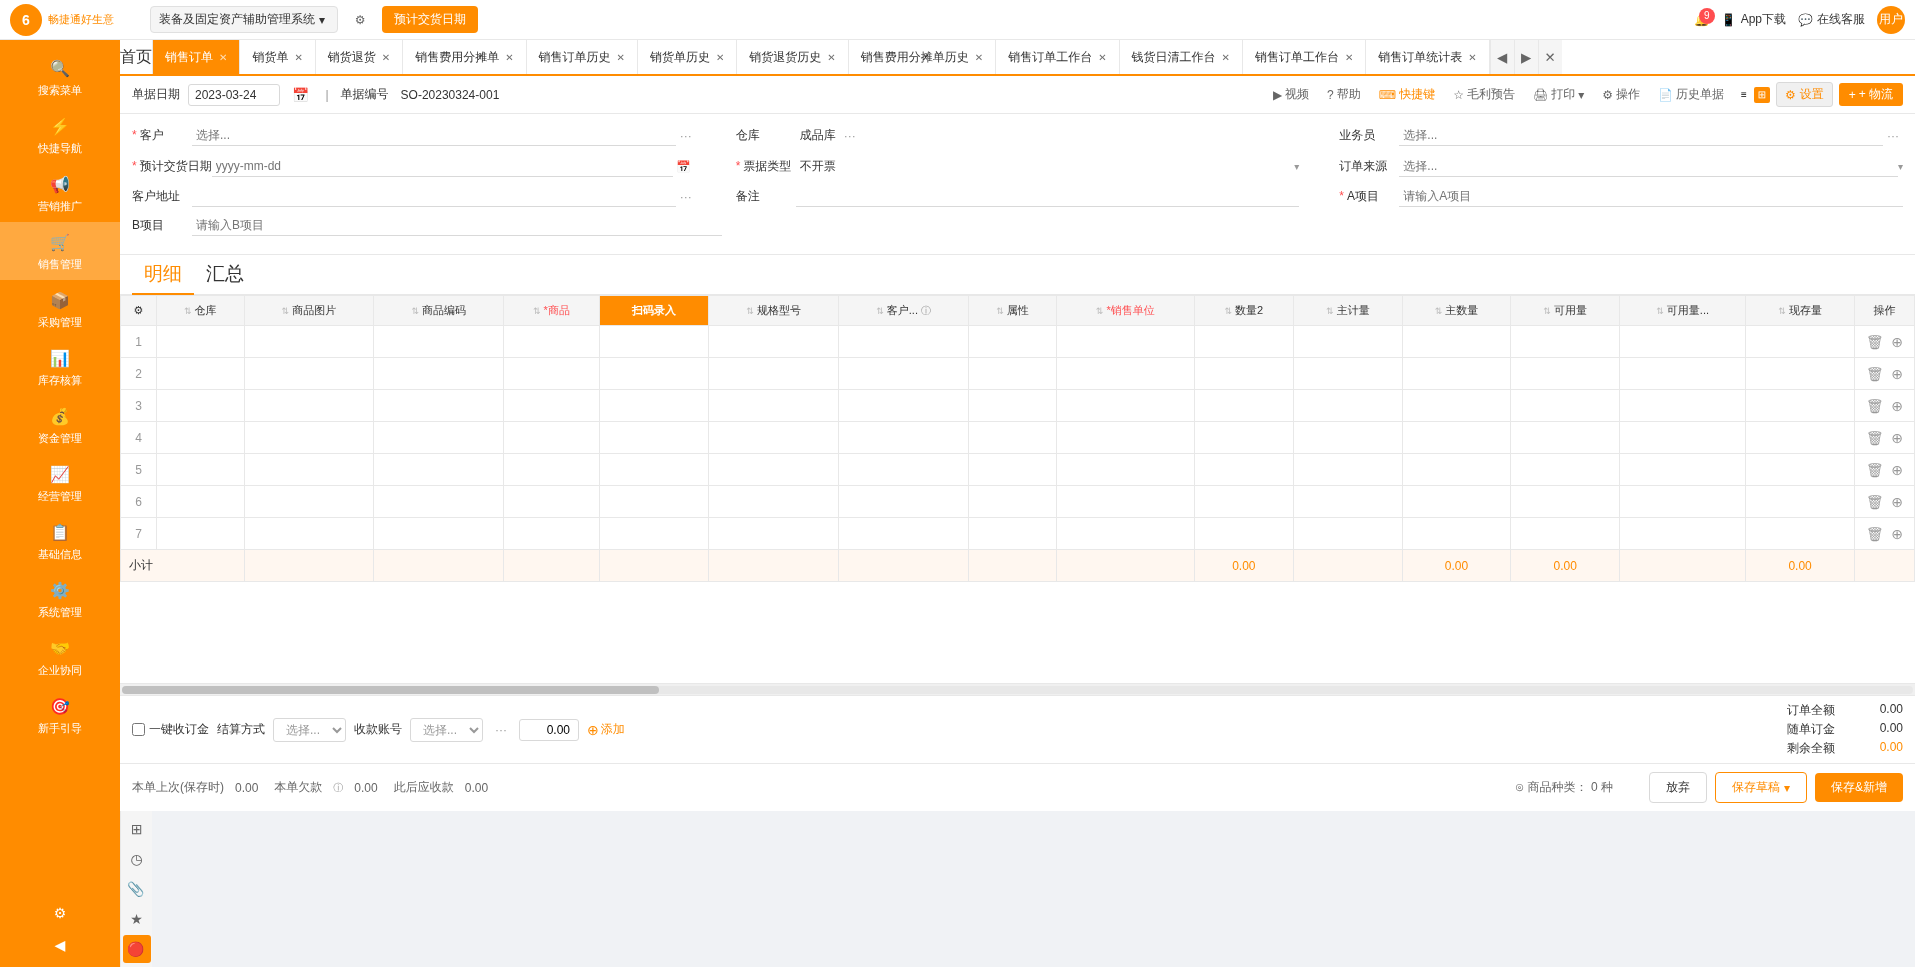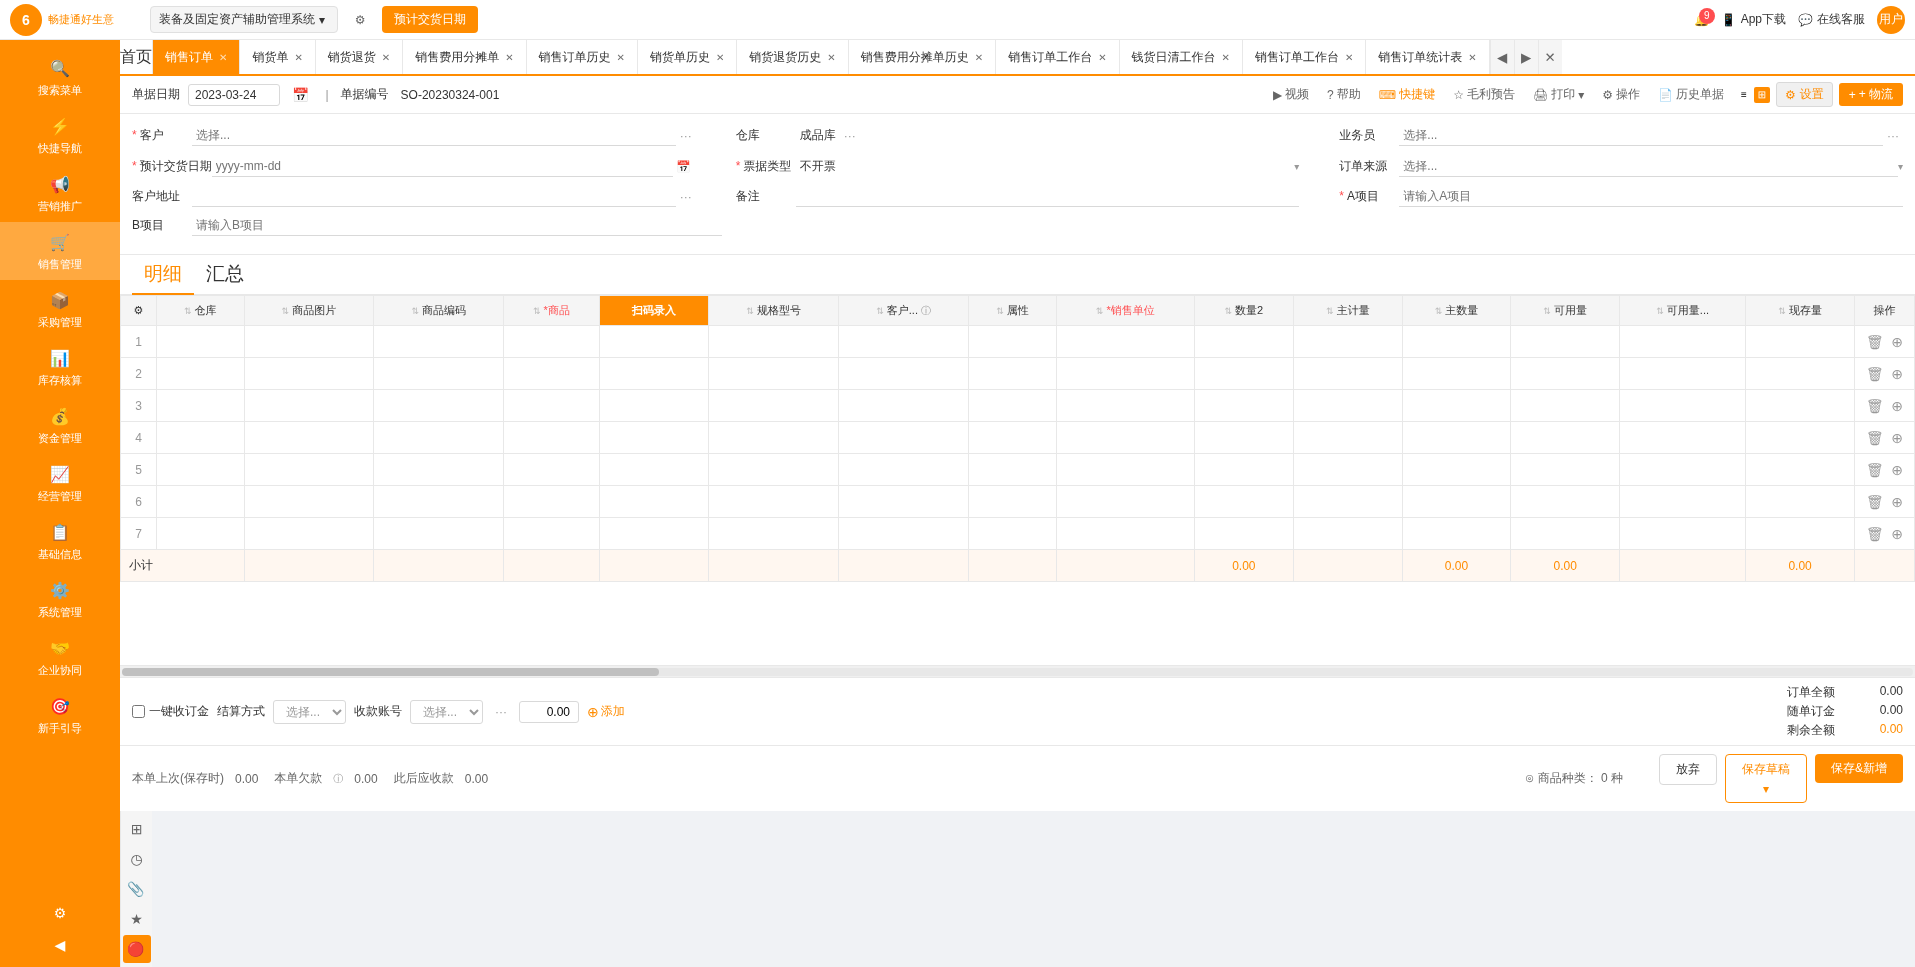--- a/index.html
+++ b/index.html
@@ -101,23 +101,23 @@
     .amount-input { border: 1px solid #d9d9d9; border-radius: 3px; padding: 3px 8px; font-size: 12px; width: 60px; text-align: right; }
     .add-btn-small { color: #ff8c00; font-size: 12px; cursor: pointer; display: flex; align-items: center; gap: 2px; }
     .total-item { display: flex; justify-content: flex-end; gap: 8px; }
     .total-label { color: #333; }
     .total-value { color: #333; min-width: 60px; text-align: right; }
 
     
     .action-footer { display: flex; align-items: center; justify-content: space-between; padding: 8px 12px; border-top: 1px solid #e8e8e8; background: #fff; flex-shrink: 0; }
     .footer-info { display: flex; align-items: center; gap: 16px; font-size: 12px; color: #666; }
     .footer-info-item { display: flex; align-items: center; gap: 11px; }
-    .footer-buttons { display: flex; gap: 8px; align-items: flex-start; padding-left: 20px; }
+    .footer-buttons { display: flex; gap: 8px; align-items: center; padding-left: 20px; }
     .discard-btn { border: 1px solid #d9d9d9; background: white; color: #333; border-radius: 4px; padding: 6px 16px; font-size: 12px; cursor: pointer; }
-    .save-draft-btn { border: 1px solid #ff8c00; background: white; color: #ff8c00; border-radius: 4px; padding: 6px 16px; font-size: 12px; cursor: pointer; display: flex; align-items: center; gap: 4px; flex-direction: column; }
+    .save-draft-btn { border: 1px solid #ff8c00; background: white; color: #ff8c00; border-radius: 4px; padding: 6px 16px; font-size: 12px; cursor: pointer; display: flex; align-items: center; gap: 4px; }
     .save-new-btn { background: #ff8c00; color: white; border: none; border-radius: 4px; padding: 6px 16px; font-size: 12px; cursor: pointer; }
     .product-count { font-size: 12px; color: #666; }
 
     
     .right-tools { width: 32px; background: #f5f5f5; border-left: 1px solid #e8e8e8; display: flex; flex-direction: column; align-items: center; padding: 4px 0; gap: 2px; flex-shrink: 0; }
     .right-tool-btn { width: 28px; height: 28px; display: flex; align-items: center; justify-content: center; cursor: pointer; color: #666; font-size: 14px; border-radius: 3px; }
     .right-tool-btn.active { background: #ff8c00; color: white; }
     .view-btn { width: 16px; height: 16px; display: flex; align-items: center; justify-content: center; font-size: 10px; cursor: pointer; }
 
     .orange-text { color: #ff8c00; }

